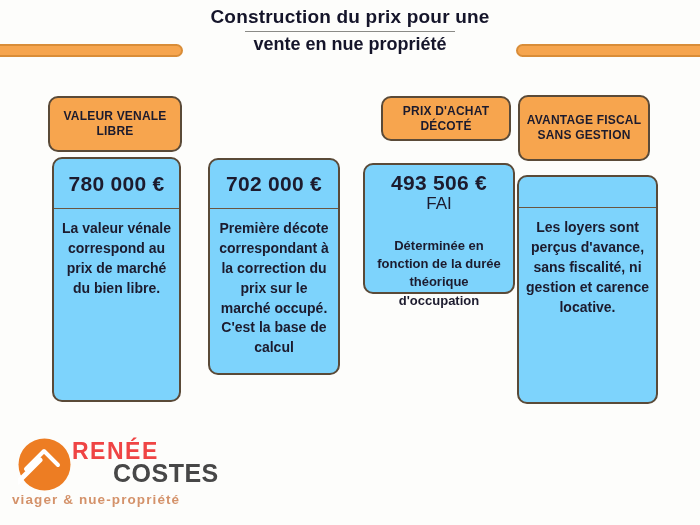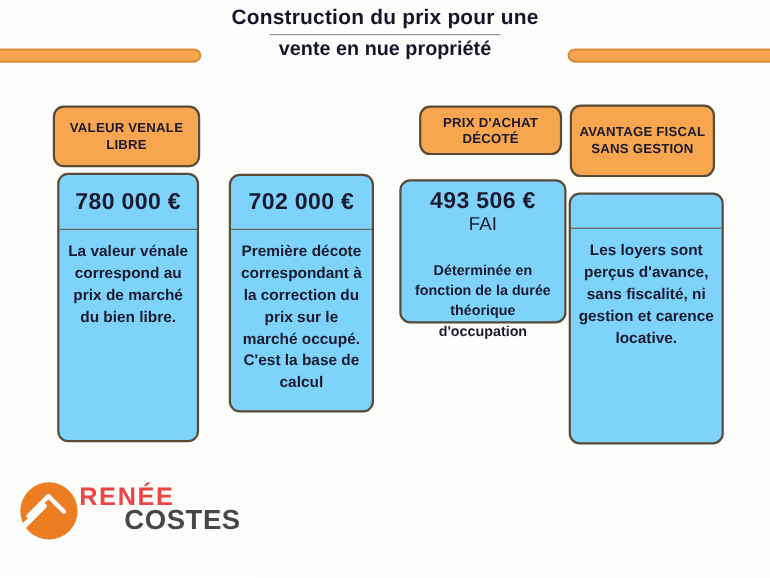--- a/index.html
+++ b/index.html
@@ -136,15 +136,16 @@
     <span class="logo-mark">
       <svg width="53" height="53" viewBox="0 0 53 53">
         <circle cx="26.5" cy="26.5" r="26" fill="#ed7d23"></circle>
         <path d="M8 31 L26 13 L40 27" fill="none" stroke="#ffffff" stroke-width="4" stroke-linecap="round" stroke-linejoin="round"></path>
         <path d="M33 15 L39 15 L39 24" fill="none" stroke="#ed7d23" stroke-width="0"></path>
         <path d="M0 44 L22 22" fill="none" stroke="#ffffff" stroke-width="5" stroke-linecap="round"></path>
       </svg>
     </span>
     <span class="logo-name1">RENÉE</span>
     <span class="logo-name2">COSTES</span>
+    <span class="logo-tagline">viager &amp; nue-propriété</span>
   </div>
 
 </div>
 
 </body></html>

